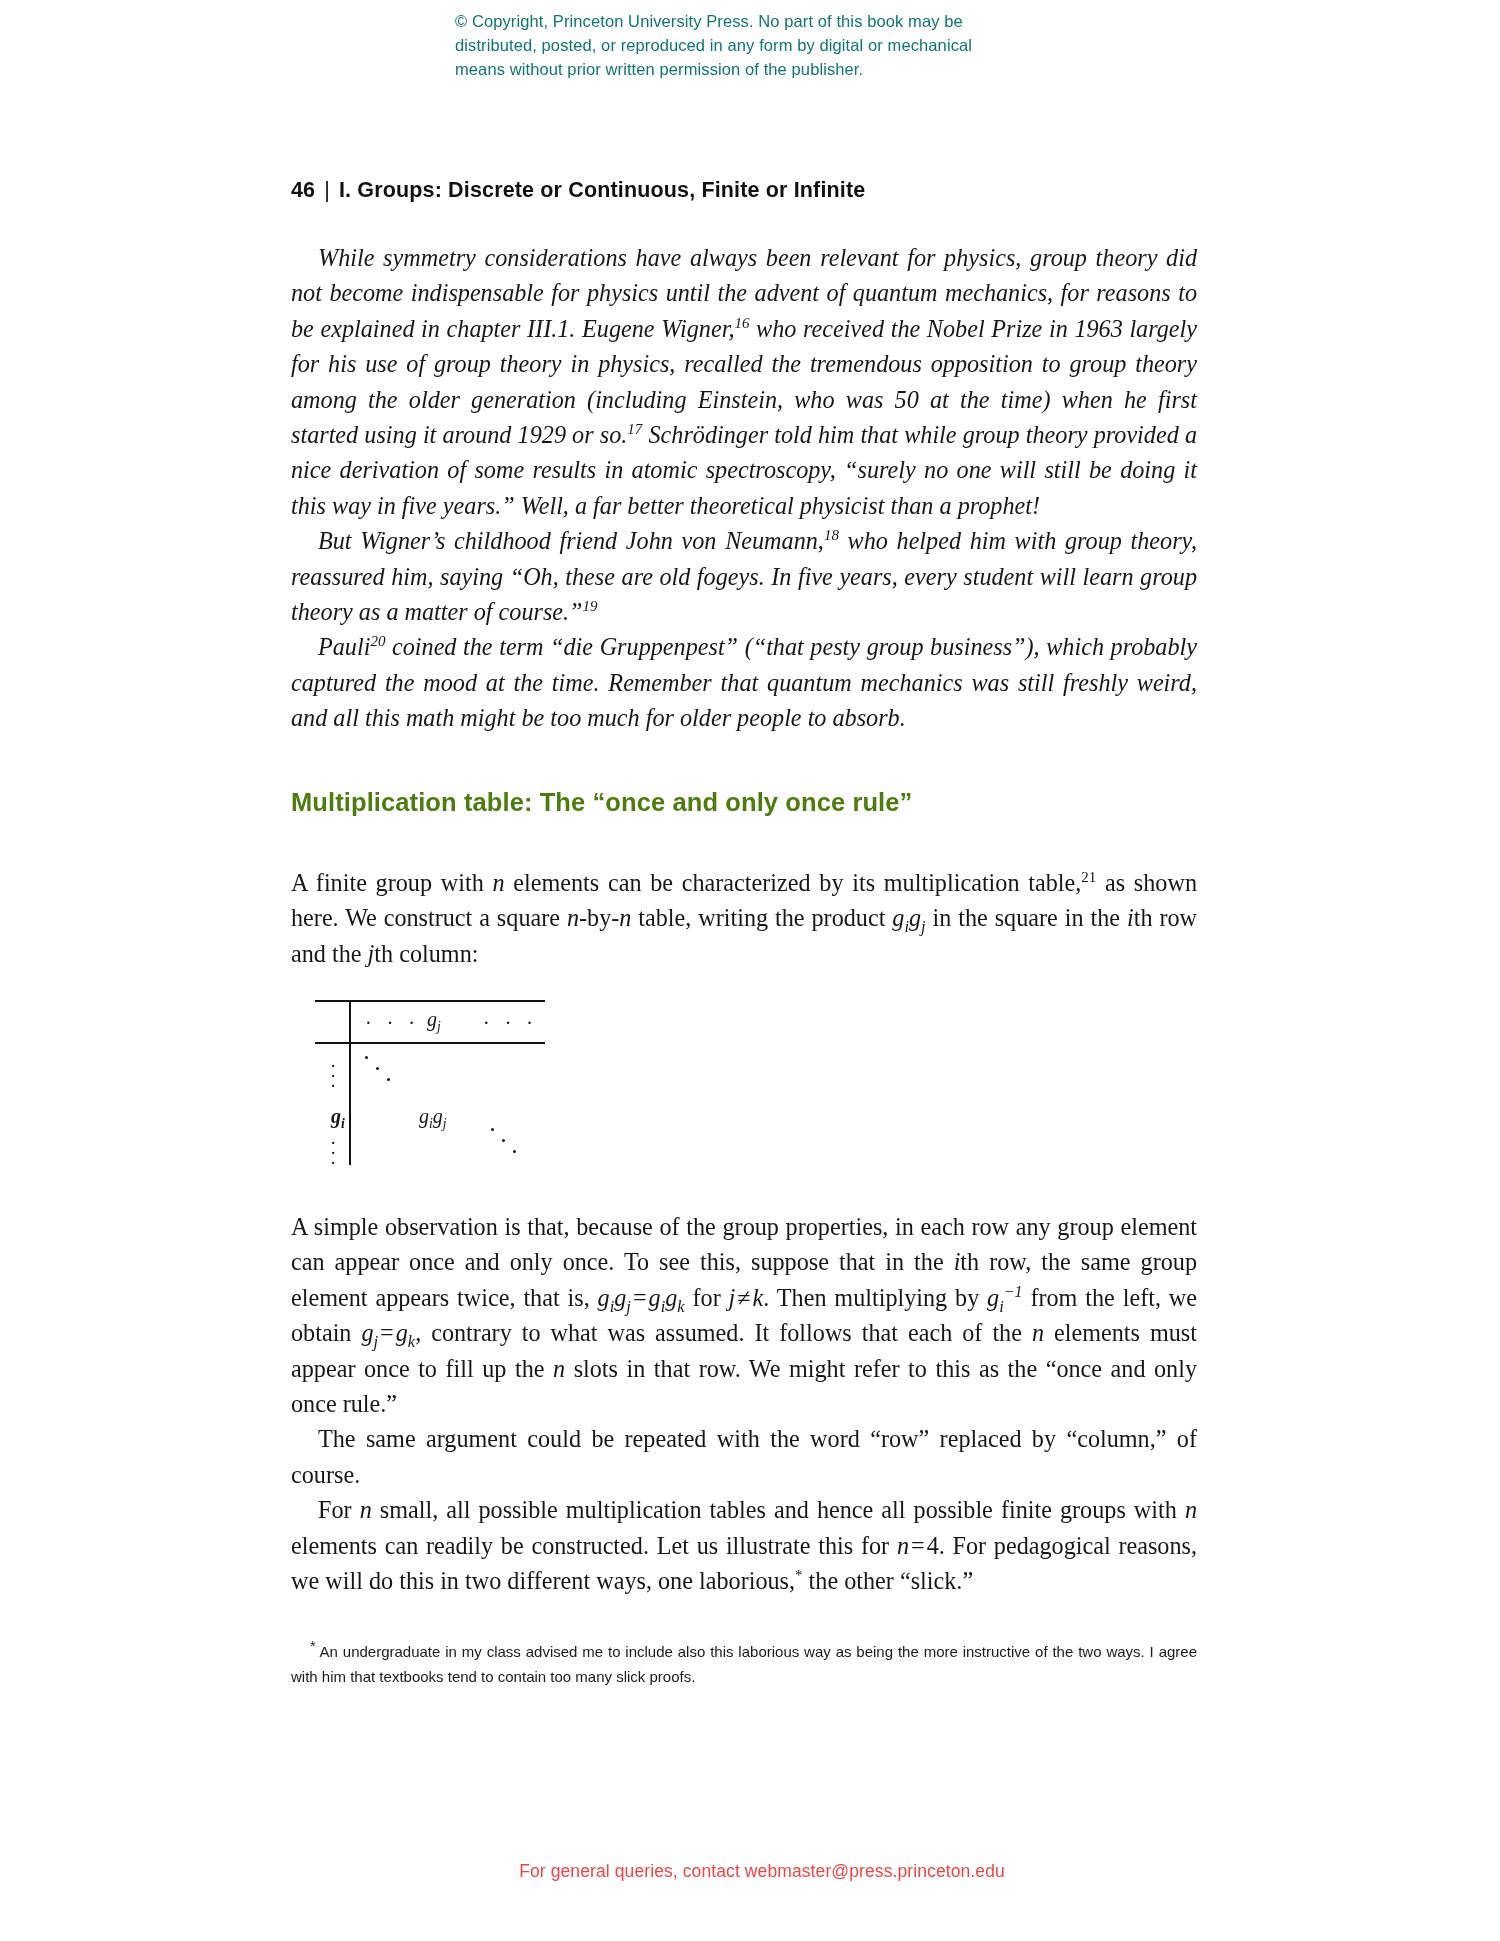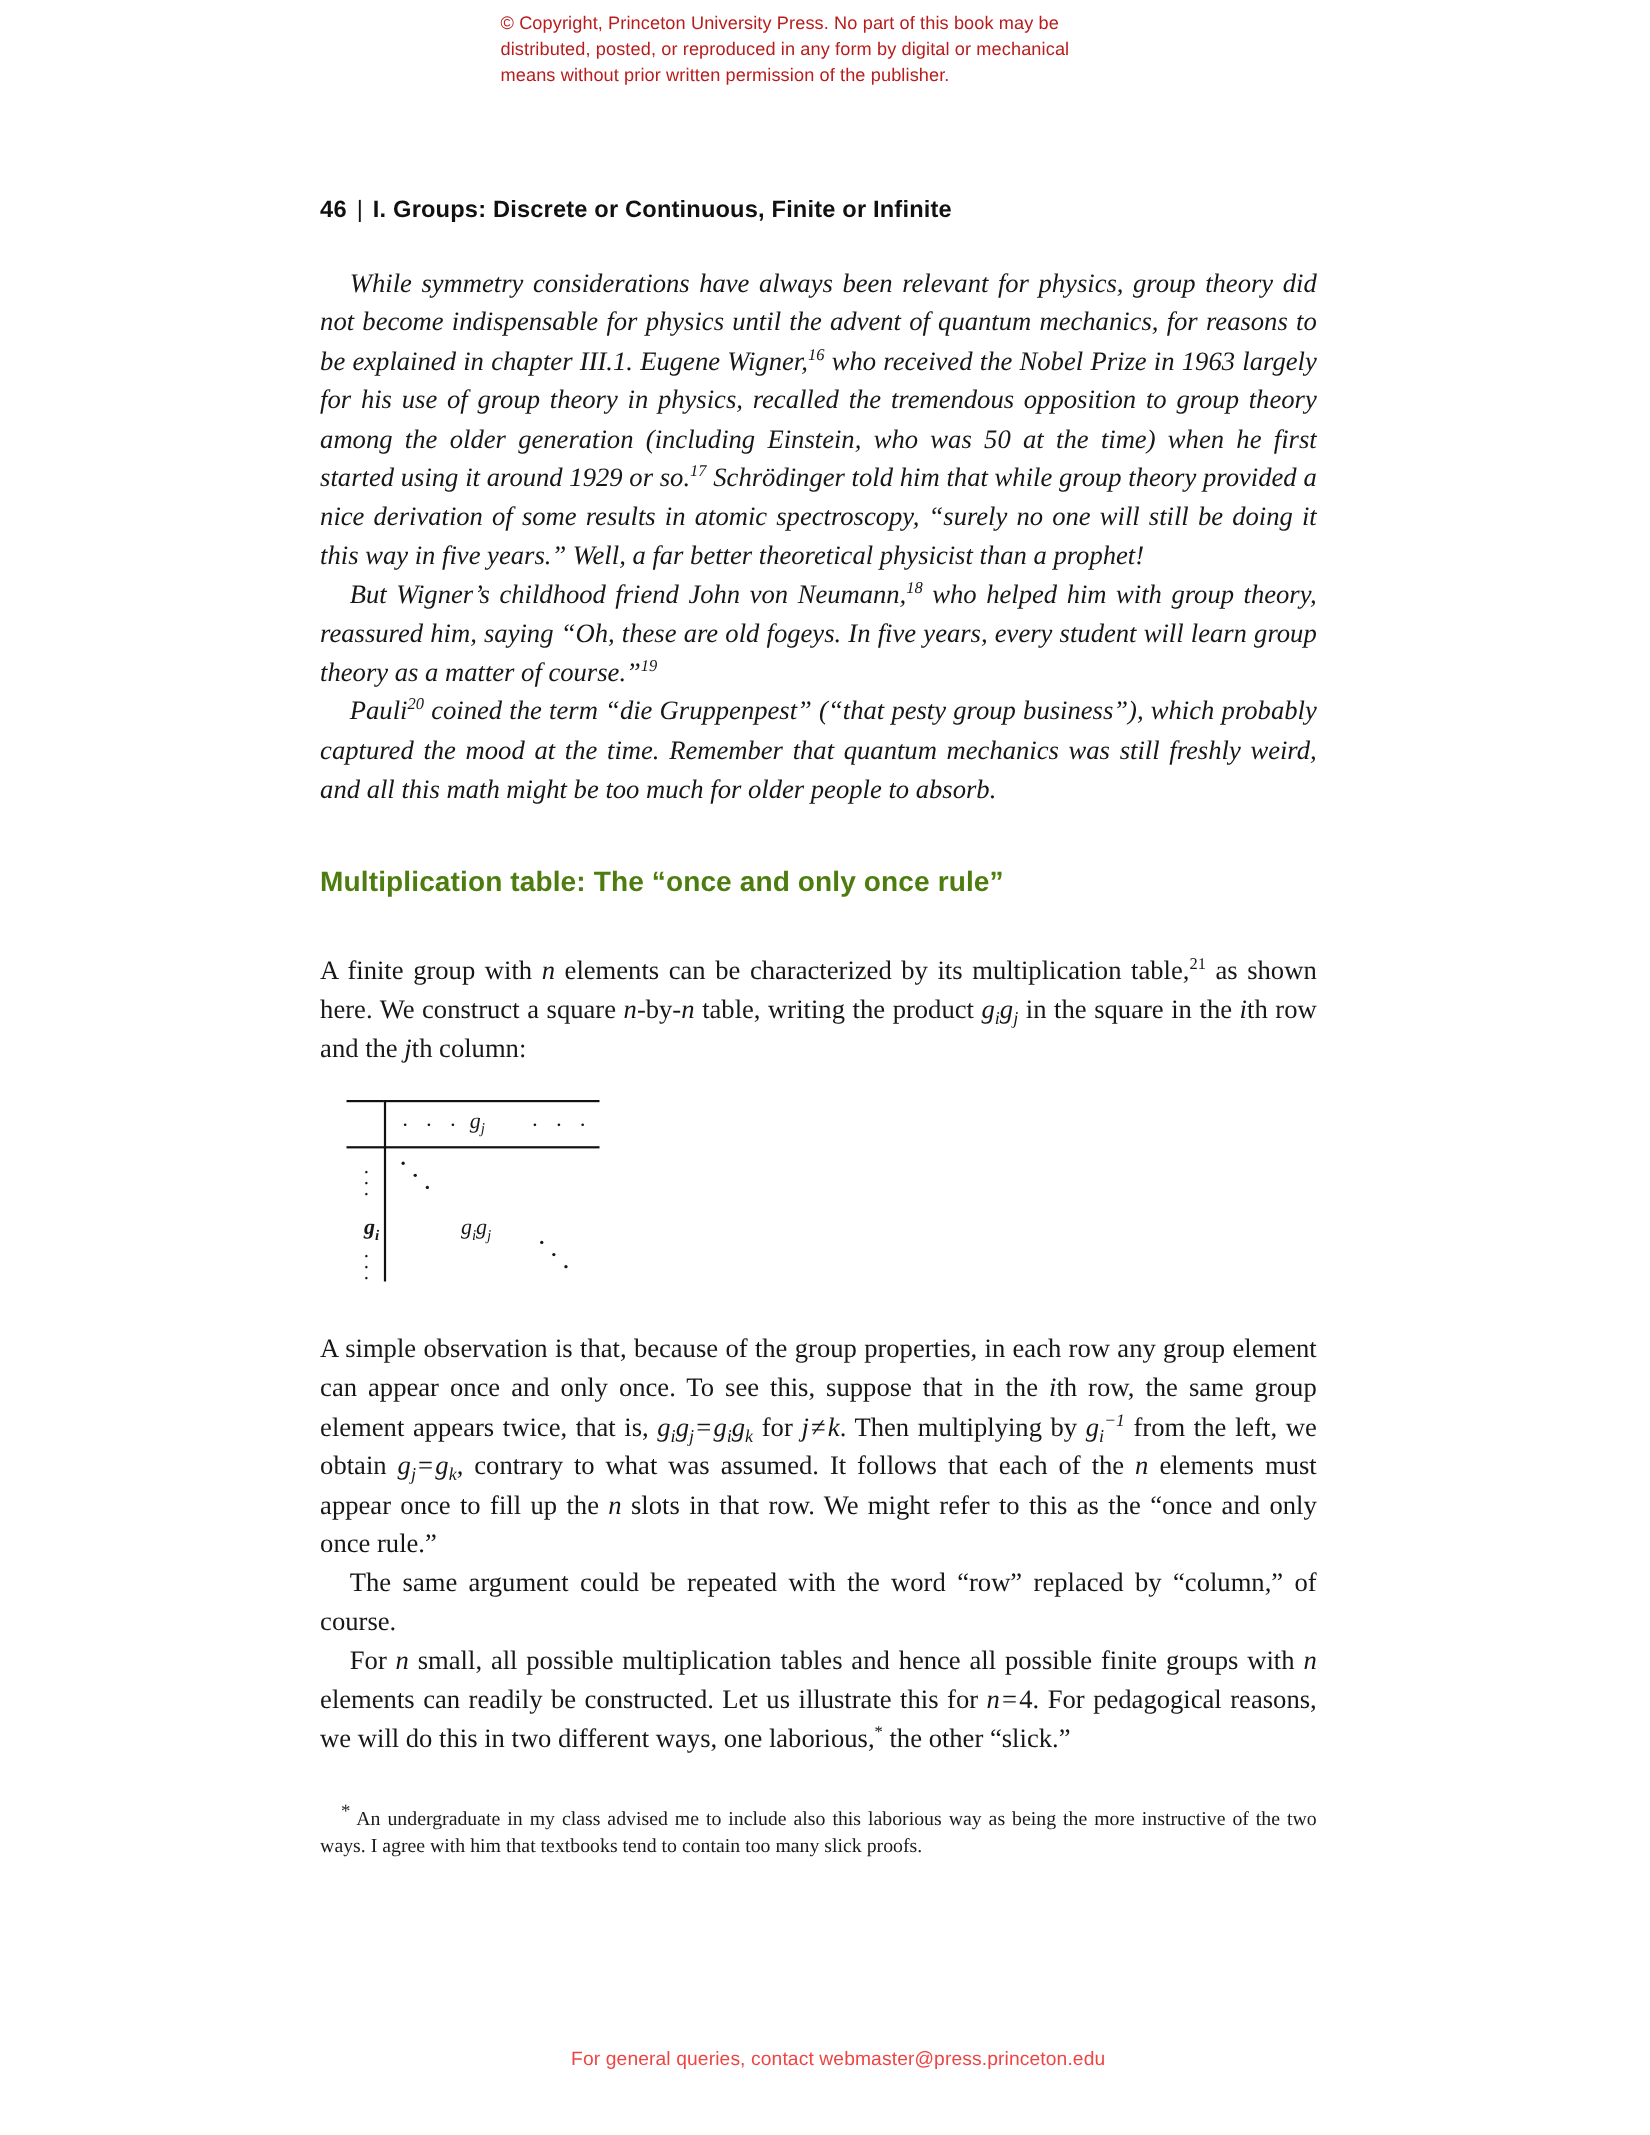--- a/index.html
+++ b/index.html
@@ -26,21 +26,21 @@
 
   
   .copyright-notice {
     position: absolute;
     left: 455px;
     top: 10px;
     width: 620px;
     font-family: "Liberation Sans", sans-serif;
     font-size: 16.5px;
     line-height: 1.45;
-    color: #b91c1c;
+    color: #0f766e;
     letter-spacing: 0.1px;
   }
   .copyright-notice .cline { display: block; white-space: nowrap; }
 
   
   .running-head {
     position: absolute;
     left: 291px;
     top: 178px;
     font-family: Liberation Sans, sans-serif;
@@ -181,26 +181,26 @@
 
   
   .footnote-block {
     position: absolute;
     left: 291px;
     top: 1634px;
     width: 906px;
   }
   p.footnote {
     margin: 0;
-    font-size: 18px;
+    font-size: 15px;
     line-height: 25px;
     text-align: justify;
     text-indent: 19px;
     color: #1a1a1a;
-    font-family: Liberation Serif, serif;
+    font-family: Liberation Sans, sans-serif;
   }
   p.footnote .ast { font-size: 0.95em; }
 
   
   .page-footer {
     position: absolute;
     left: 0;
     top: 1861px;
     width: 1500px;
     text-align: center;

